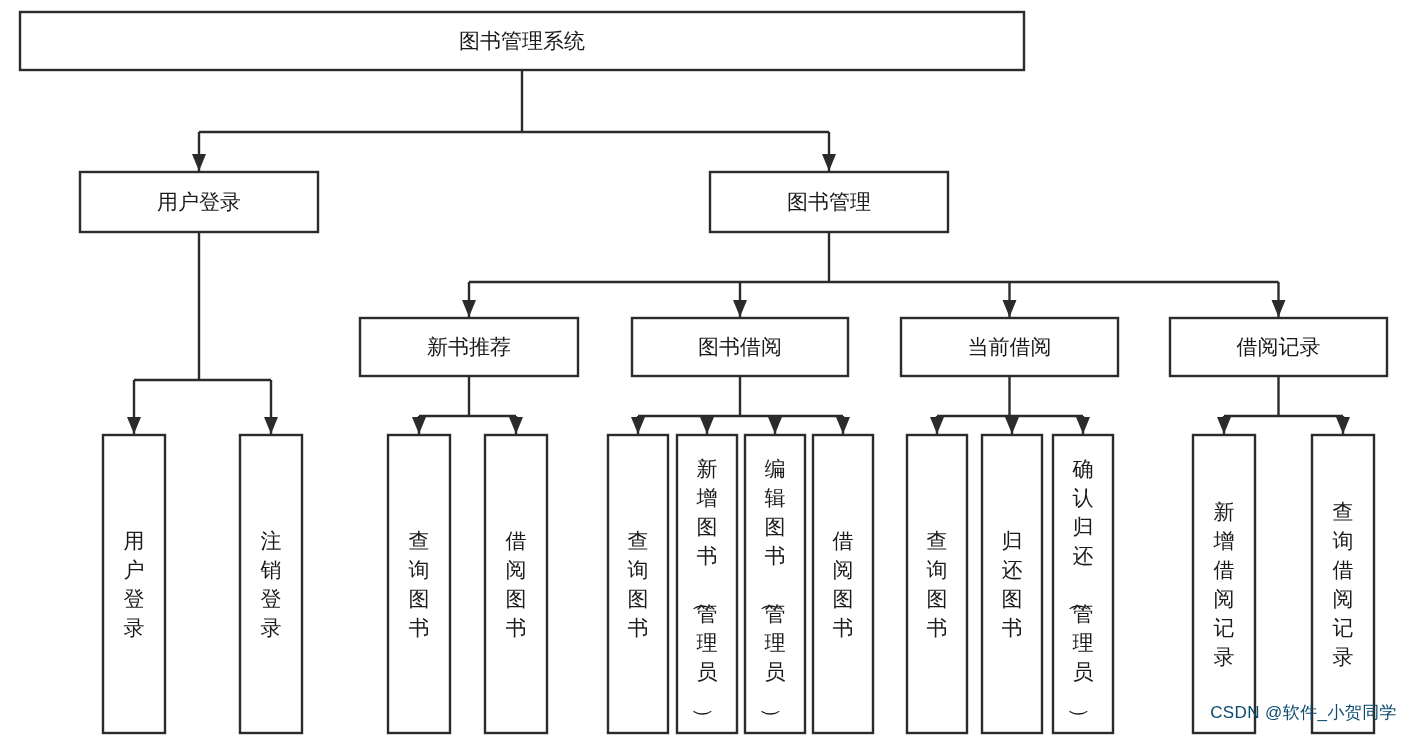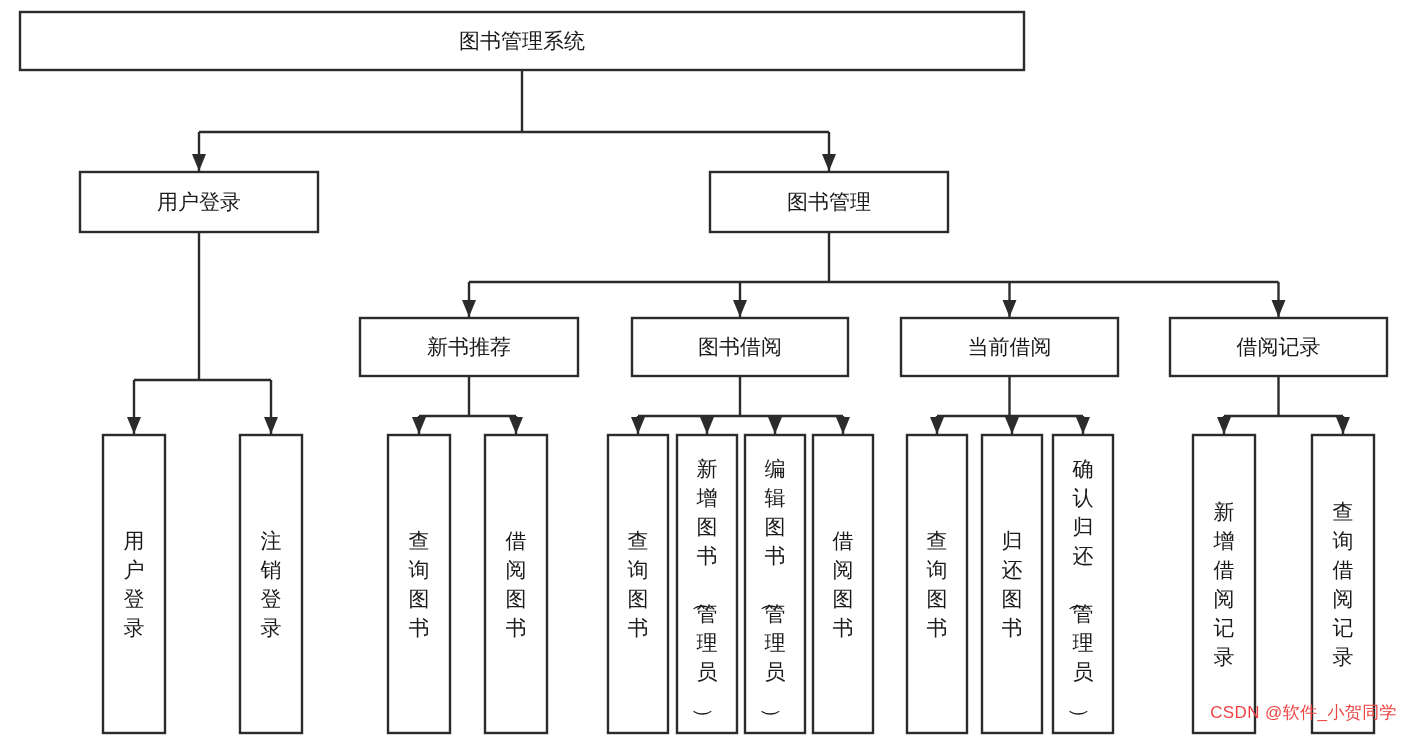--- a/index.html
+++ b/index.html
@@ -53,21 +53,21 @@
     font-size: 21px;
     fill: #1a1a1a;
     text-anchor: middle;
   }
   .watermark {
     position: absolute;
     right: 8px;
     bottom: 6px;
     font-family: "Liberation Sans", "DejaVu Sans", sans-serif;
     font-size: 17px;
-    color: #ef4444;
+    color: #0c4a6e;
     letter-spacing: 0.4px;
     white-space: nowrap;
     pointer-events: none;
   }
 </style>
 </head>
 <body>
 
 <div id="diagram-root">
   <svg class="diagram-canvas" viewBox="0 0 1405 747">

